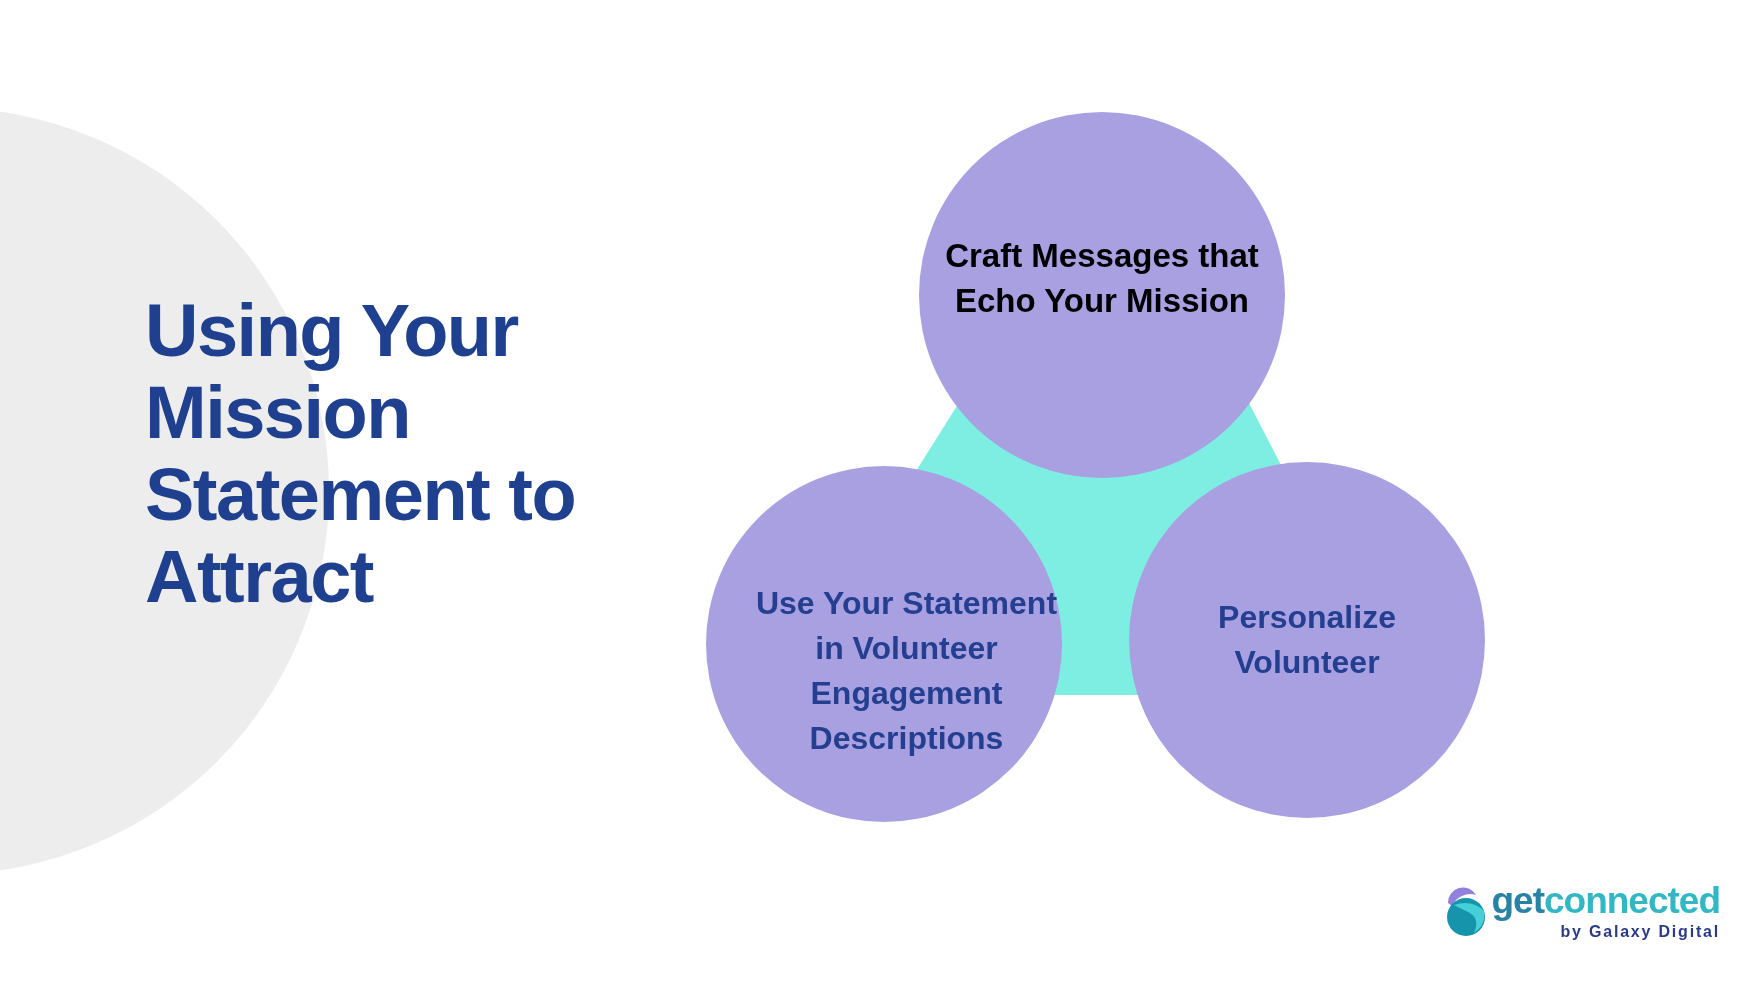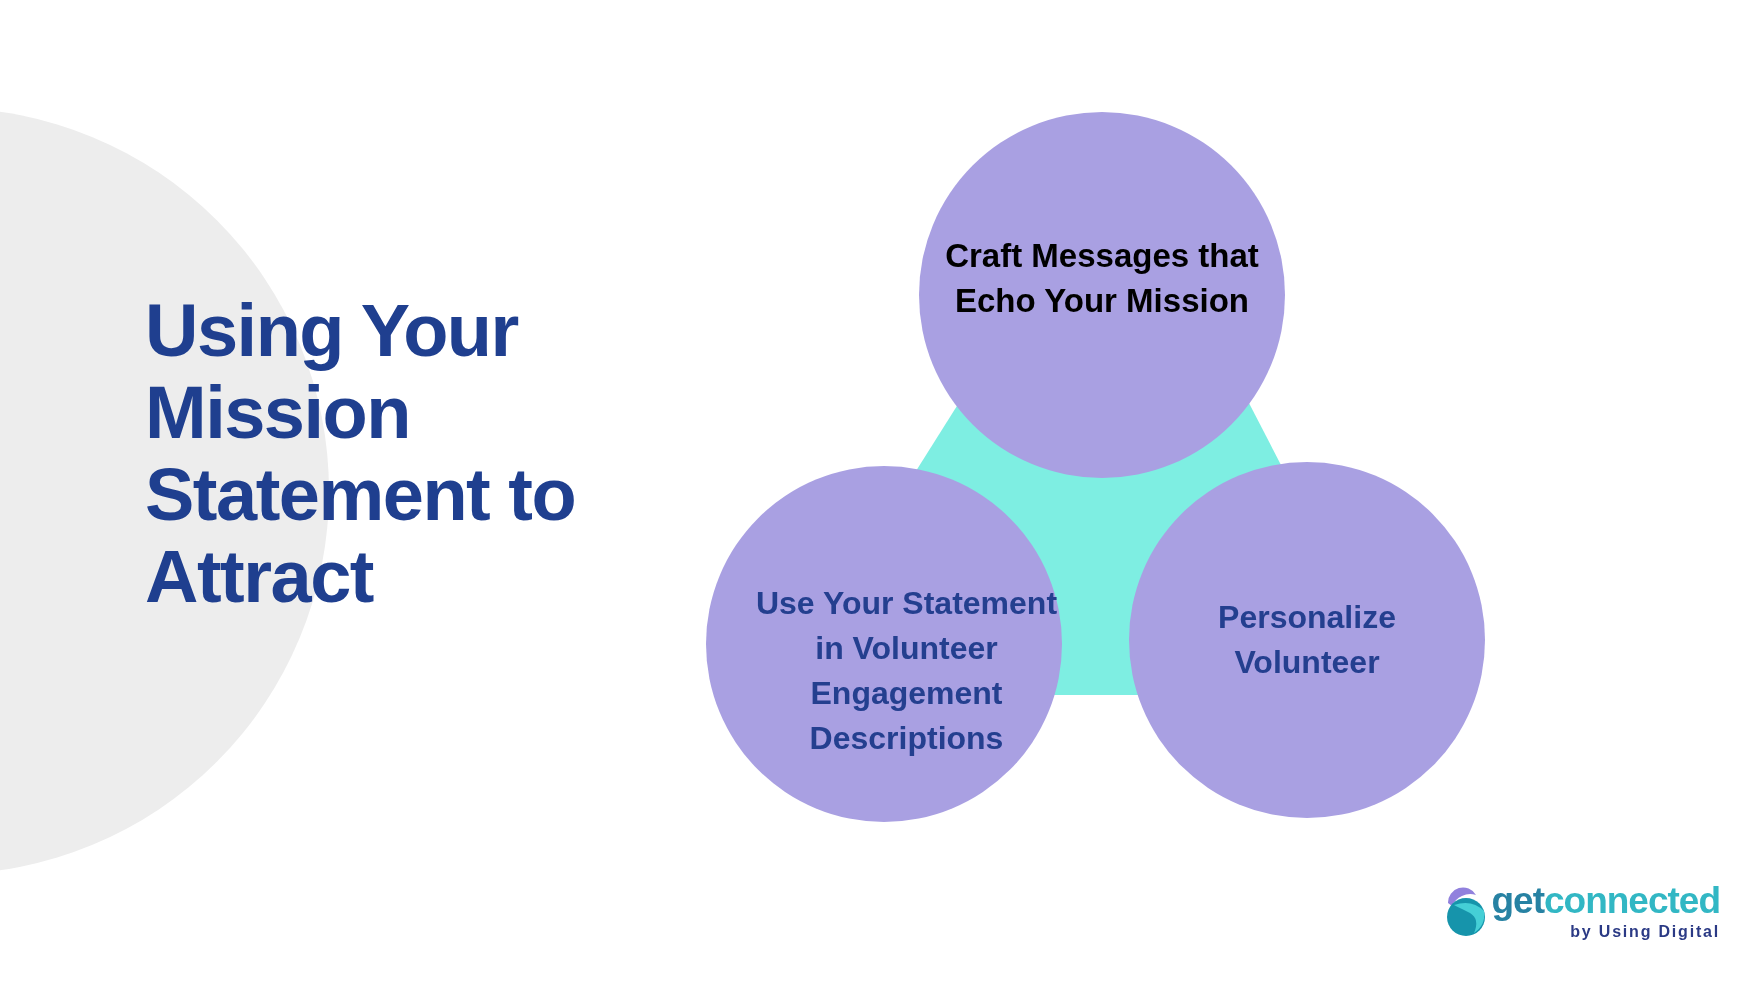--- a/index.html
+++ b/index.html
@@ -143,15 +143,15 @@
     <path d="M4 18 A 15 15 0 0 1 32 10 A 20 20 0 0 0 8 21 Z" fill="#9181dd"></path>
 
     <circle cx="22" cy="32" r="19" fill="#1694ab"></circle>
 
     <path d="M10 20 Q 28 14 40 26 Q 42 40 30 48 Q 36 34 26 28 Q 16 23 10 20 Z" fill="#45cfd6"></path>
   </svg>
   <div class="logo-text">
     <div class="wordmark">
       <span style="color: rgb(39, 130, 163);">get</span><span style="color: rgb(50, 183, 196);">connected</span>
     </div>
-    <div class="tagline" style="color: rgb(43, 58, 133);">by Using Digital</div>
+    <div class="tagline" style="color: rgb(43, 58, 133);">by Galaxy Digital</div>
   </div>
 </div>
 
 </body></html>

